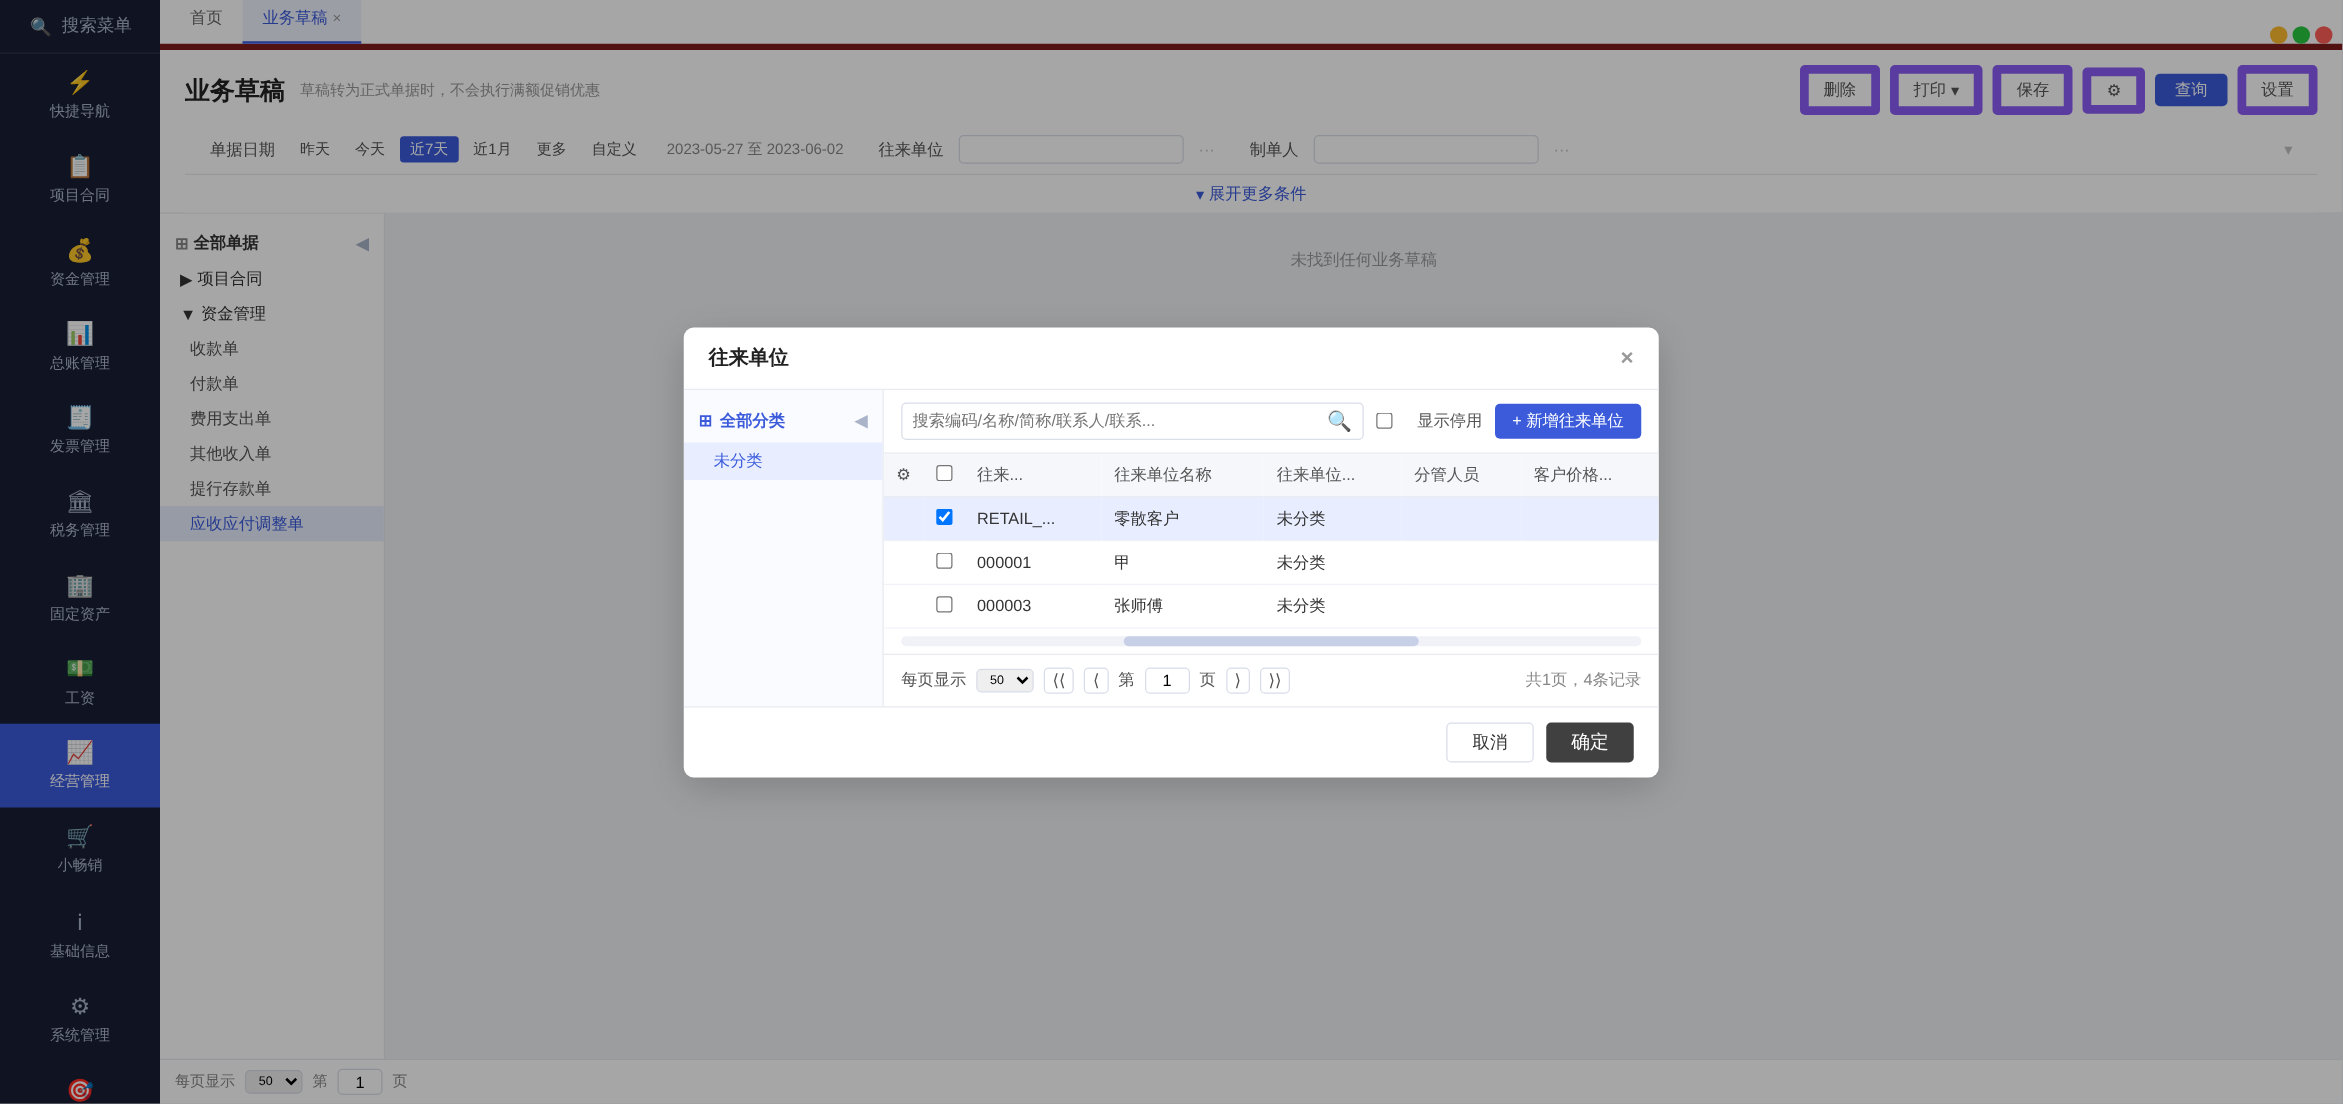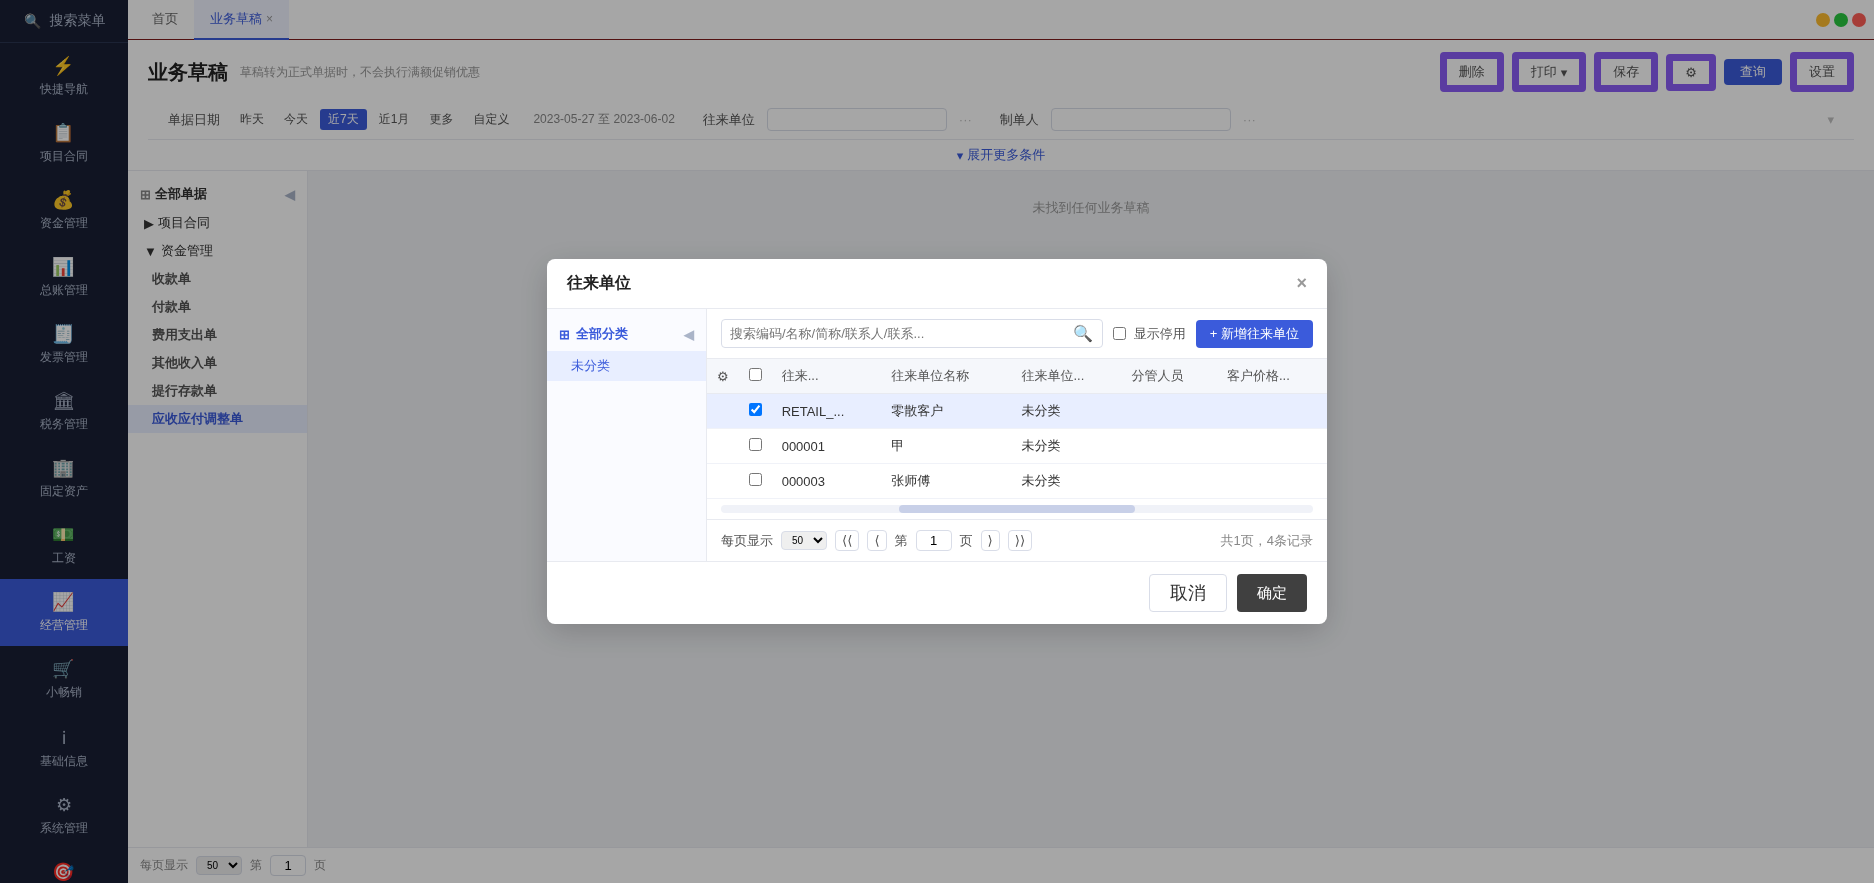--- a/index.html
+++ b/index.html
@@ -42,23 +42,23 @@
       flex: 1;
       display: flex;
       flex-direction: column;
       height: 100%;
       overflow: hidden;
     }
 
     
     .tabs {
       background: #fff;
-      border-bottom: 1px solid #7f1d1d;
-      display: flex;
-      align-items: center;
+      border-bottom: 5px solid #7f1d1d;
+      display: flex;
+      align-items: flex-end;
       height: 40px;
       padding: 0 8px;
     }
     .tab {
       padding: 0 16px;
       height: 40px;
       display: flex;
       align-items: center;
       font-size: 13px;
       color: #666;
@@ -200,21 +200,20 @@
       font-size: 13px;
       color: #333;
       font-weight: 600;
       cursor: pointer;
     }
     .nav-item {
       padding: 5px 12px 5px 24px;
       font-size: 13px;
       color: #555;
       cursor: pointer;
-      font-weight: bold;
     }
     .nav-item.active { background: #e8eeff; color: #3b5bdb; }
     .nav-subgroup {
       padding: 5px 12px 5px 16px;
       font-size: 13px;
       color: #333;
       cursor: pointer;
       display: flex;
       align-items: center;
       gap: 4px;
@@ -341,21 +340,21 @@
     .modal-search input {
       border: none;
       outline: none;
       font-size: 13px;
       color: #333;
       flex: 1;
     }
     .show-disabled {
       display: flex;
       align-items: center;
-      gap: 8px;
+      gap: 20px;
       font-size: 13px;
       color: #555;
     }
     .btn-add-partner {
       background: #3b5bdb;
       color: #fff;
       border: none;
       border-radius: 4px;
       padding: 5px 14px;
       font-size: 13px;
@@ -426,21 +425,21 @@
       justify-content: flex-end;
       gap: 10px;
       padding: 12px 20px;
       border-top: 1px solid #e8eaf0;
     }
     .btn-cancel {
       border: 1px solid #d9dde8;
       background: #fff;
       border-radius: 4px;
       padding: 6px 20px;
-      font-size: 18px;
+      font-size: 14px;
       cursor: pointer;
       color: #333;
     }
     .btn-confirm {
       background: #404040;
       color: #fff;
       border: none;
       border-radius: 4px;
       padding: 6px 20px;
       font-size: 15px;

